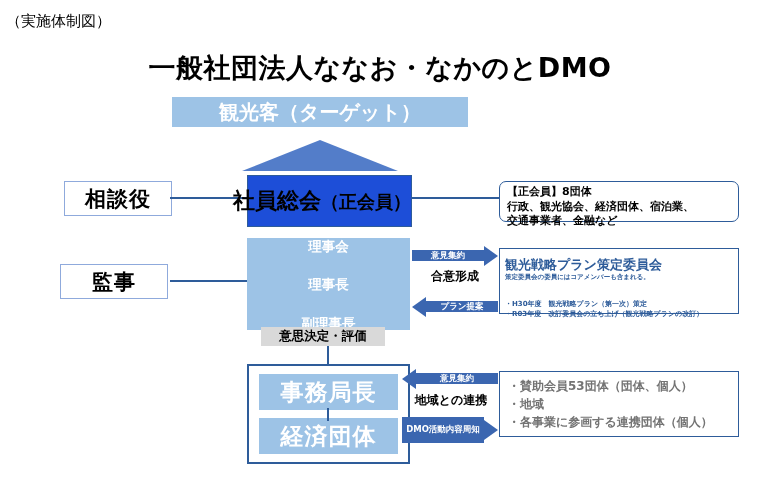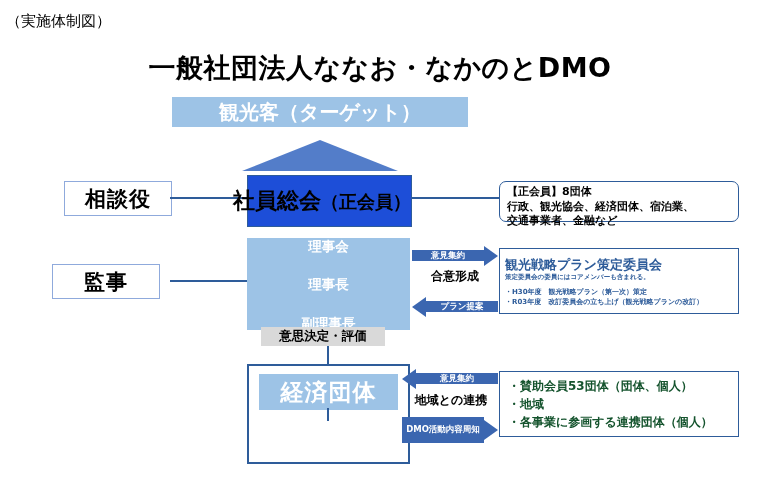--- a/index.html
+++ b/index.html
@@ -66,21 +66,21 @@
     background: #ffffff;
     display: flex;
     align-items: center;
     justify-content: center;
     font-size: 21px;
     font-weight: bold;
     white-space: nowrap;
     letter-spacing: 1px;
   }
   #advisor-box { left: 64px; top: 181px; width: 106px; height: 33px; }
-  #auditor-box { left: 52px; top: 264px; width: 106px; height: 33px; }
+  #auditor-box { left: 60px; top: 264px; width: 106px; height: 33px; }
 
   
   .hline { background: #2E5C9A; height: 1.6px; }
   .vline { background: #2E5C9A; width: 1.6px; }
 
   #line-advisor { left: 170px; top: 197px; width: 78px; }
   #line-auditor { left: 170px; top: 280px; width: 78px; }
   #line-assembly-right { left: 410px; top: 197px; width: 90px; }
 
   
@@ -261,35 +261,35 @@
     line-height: 1.3;
     white-space: nowrap;
   }
   .strategy-bullet {
     color: #2E5C9A;
     font-size: 7px;
     font-weight: bold;
     line-height: 1.38;
     white-space: nowrap;
   }
-  #strategy-bullets { margin-top: 7px; }
+  #strategy-bullets { margin-top: 19px; }
 
   #partners-box {
     left: 499px; top: 371px;
     width: 240px; height: 66px;
     border: 1.6px solid #2E5C9A;
     background: #ffffff;
     box-sizing: border-box;
     padding: 5px 8px;
     display: flex;
     flex-direction: column;
     justify-content: center;
   }
   .partners-line {
-    color: #14532d;
+    color: #737373;
     font-size: 12px;
     font-weight: bold;
     line-height: 1.5;
     white-space: nowrap;
   }
 </style>
 </head>
 <body>
 
 <div class="abs" id="subtitle-label">（実施体制図）</div>
@@ -318,20 +318,21 @@
   <div class="board-role">副理事長</div>
   <div class="board-role">専務理事（常勤）</div>
   <div class="board-role">理事</div>
 </div>
 
 <div class="abs" id="decision-tag">意思決定・評価</div>
 
 <div class="abs vline" id="line-board-to-office"></div>
 
 <div class="abs" id="office-outer">
+  <div class="office-cell">事務局長</div>
   <div class="office-cell">経済団体</div>
 </div>
 <div class="abs vline" id="line-office-inner"></div>
 
 <div class="arrow-right" id="arrow-consensus-top">
   <div class="shaft">意見集約</div>
   <div class="head"></div>
 </div>
 <div class="arrow-caption" id="caption-consensus">合意形成</div>
 <div class="arrow-left" id="arrow-consensus-bottom">

